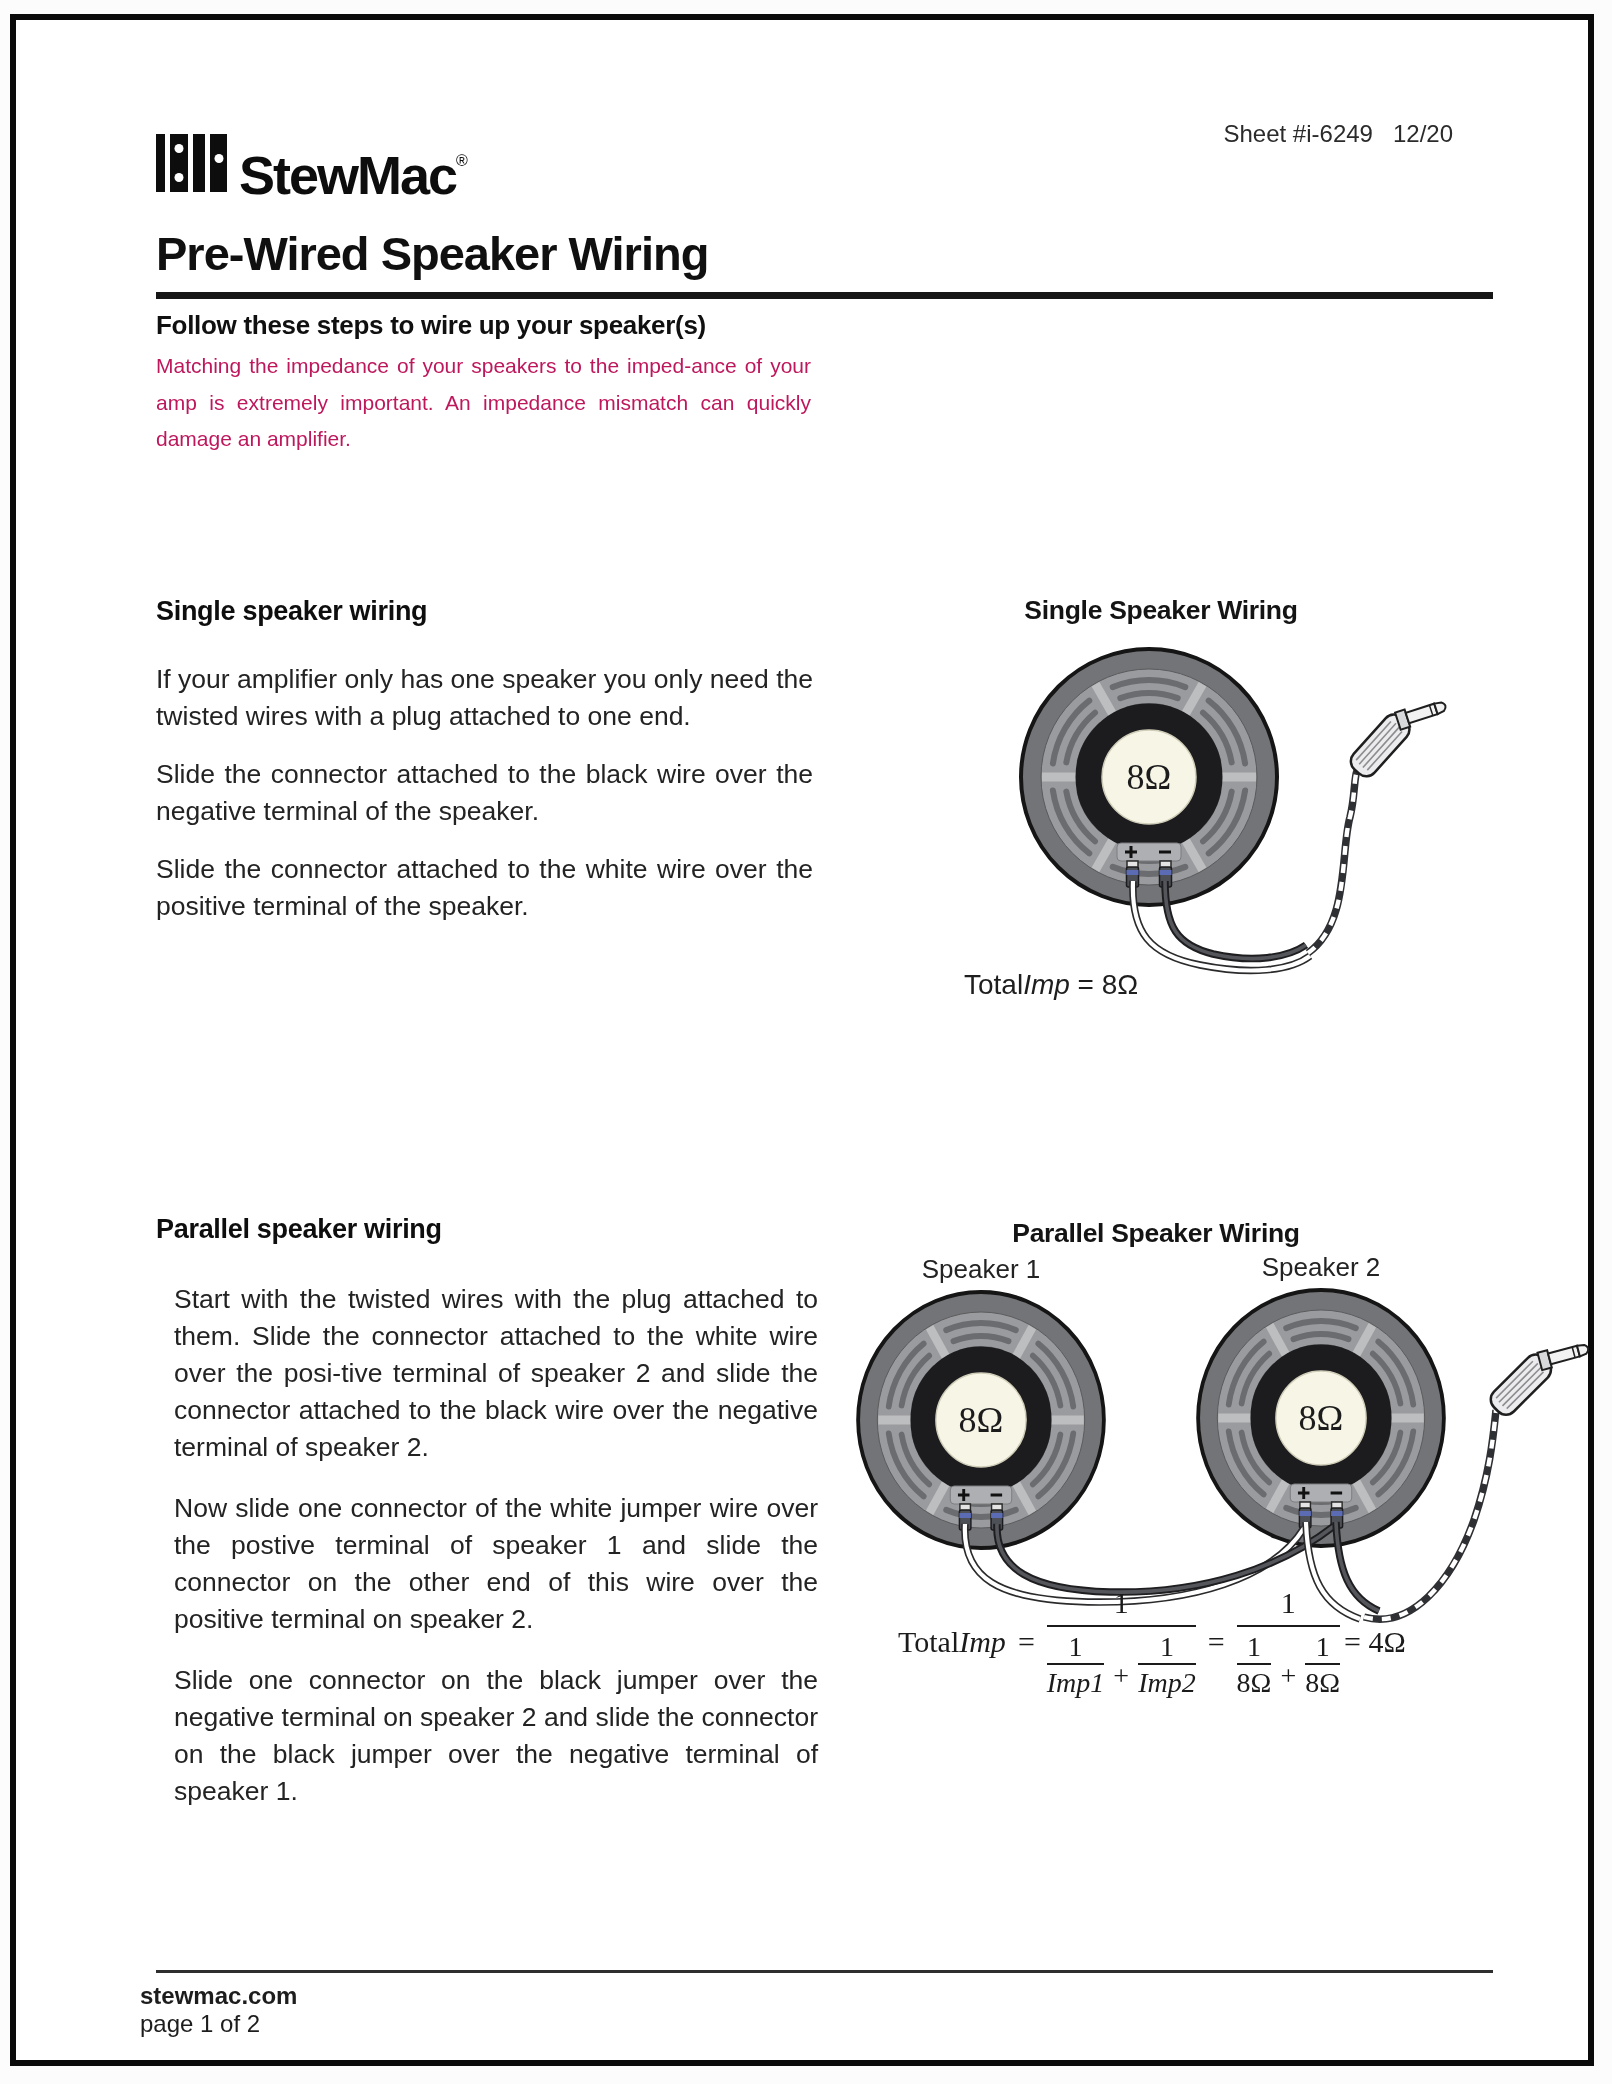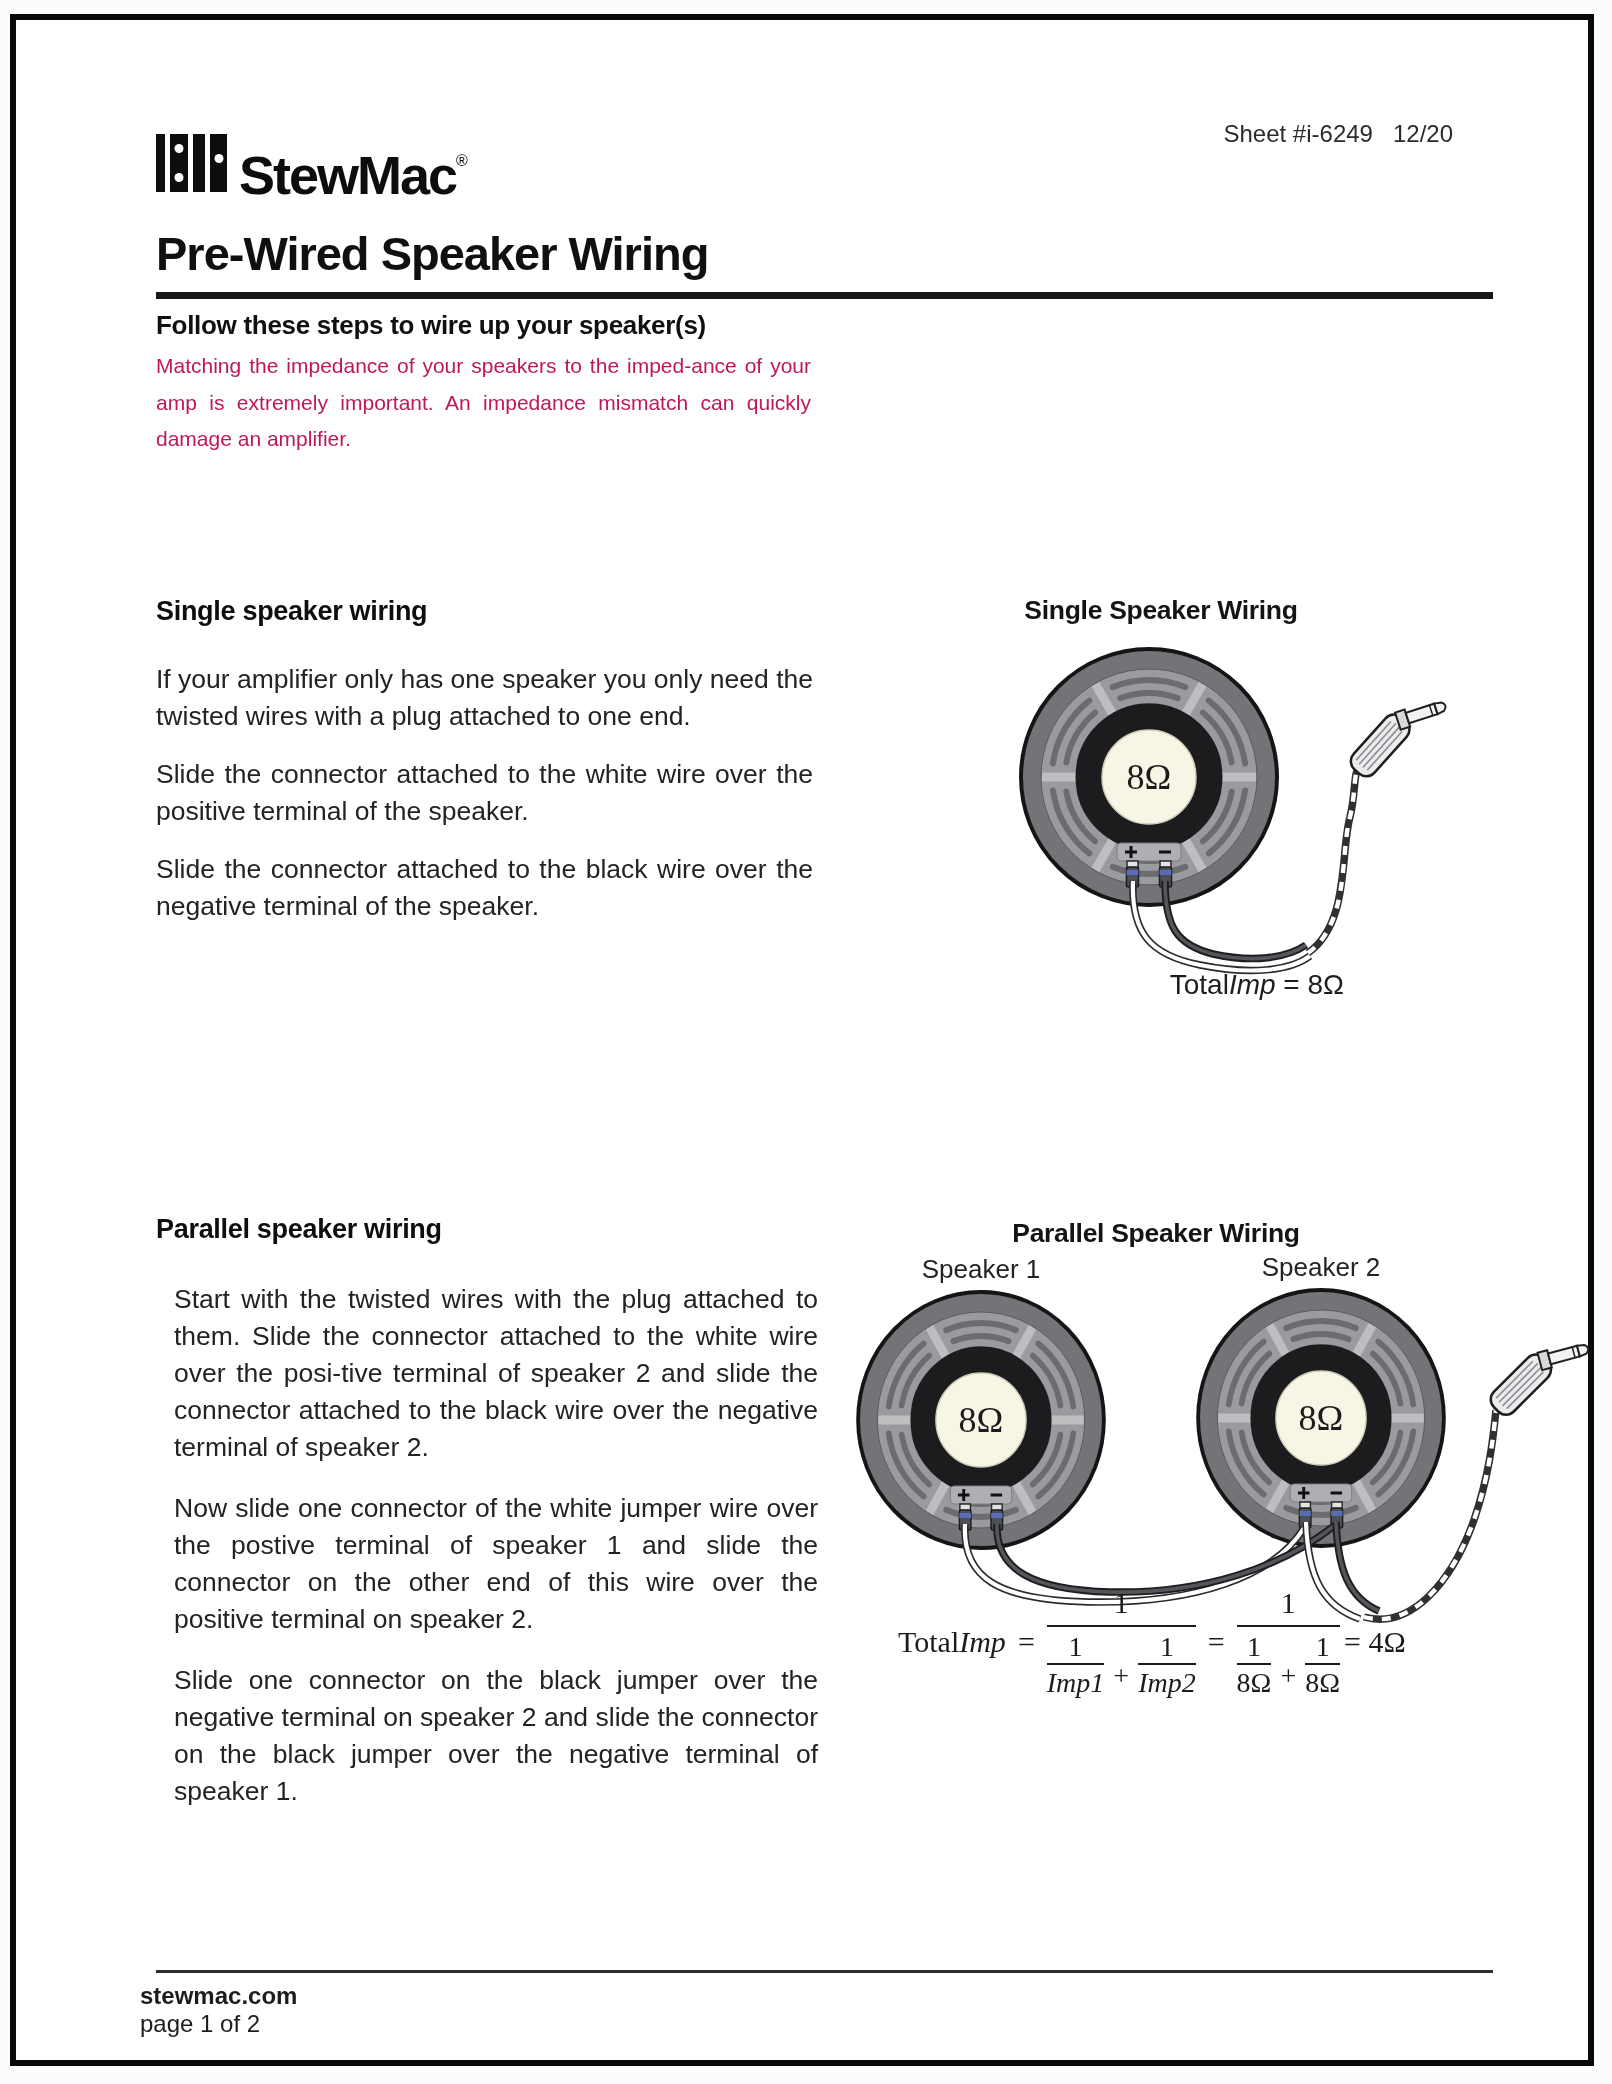--- a/index.html
+++ b/index.html
@@ -38,21 +38,21 @@
   .diag-2 { position:absolute; left:830px; top:1198px; width:782px; height:510px; }
   .diag-title { position:absolute; top:0; font-size:26.5px; font-weight:700; color:#141414; text-align:center; letter-spacing:-0.3px; }
   .dt-1 { left:12px; width:386px; }
   .dt-2 { left:0; width:620px; }
   .diag-svg { position:absolute; left:0; }
   .svg-1 { top:30px; }
   .svg-2 { top:30px; }
   .speaker-label { font-size:26px; fill:#232323; text-anchor:middle; font-family:"Liberation Sans",sans-serif; }
   .imp-text { font-size:36px; fill:#1c1c1c; text-anchor:middle; font-family:"Liberation Serif",serif; }
 
-  .caption-1 { position:absolute; top:374px; left:8px; width:380px; text-align:right; font-size:28px; color:#1e1e1e; }
+  .caption-1 { position:absolute; top:374px; left:8px; width:380px; text-align:left; font-size:28px; color:#1e1e1e; }
   .cap-imp { font-style:italic; }
   .cap-rest { white-space:pre; }
 
   
   .formula { position:absolute; top:368px; left:52px; display:flex; align-items:center; font-family:"Liberation Serif",serif; font-size:30px; color:#1b1b1b; }
   .formula .it { font-style:italic; }
   .feq { margin:0 12px; }
   .fres { white-space:pre; margin-left:4px; }
   .frac { display:inline-flex; flex-direction:column; align-items:center; }
   .frac .top { padding-bottom:5px; }
@@ -107,22 +107,22 @@
   <div class="title-rule"></div>
 
   <div class="intro">
     <h2>Follow these steps to wire up your speaker(s)</h2>
     <div class="bodytext">Matching the impedance of your speakers to the imped-ance of your amp is extremely important. An impedance mismatch can quickly damage an amplifier.</div>
   </div>
 
   <div class="sec-1">
     <div class="sec-head">Single speaker wiring</div>
     <p>If your amplifier only has one speaker you only need the twisted wires with a plug attached to one end.</p>
+    <p>Slide the connector attached to the black wire over the negative terminal of the speaker.</p>
     <p>Slide the connector attached to the white wire over the positive terminal of the speaker.</p>
-    <p>Slide the connector attached to the black wire over the negative terminal of the speaker.</p>
   </div>
 
   <div class="diag-1">
     <div class="diag-title dt-1">Single Speaker Wiring</div>
     <svg class="diag-svg svg-1" width="530" height="372" viewBox="0 0 530 372">
       <g transform="translate(193,152)">
           <circle r="128" fill="#737477" stroke="#151515" stroke-width="4"></circle>
           <circle r="108" fill="#9a9b9e" stroke="#5a5a5c" stroke-width="1"></circle>
           <line x1="70" y1="0" x2="107" y2="0" stroke="#bdbec0" stroke-width="9" transform="rotate(0)"></line>
           <line x1="70" y1="0" x2="107" y2="0" stroke="#bdbec0" stroke-width="9" transform="rotate(60)"></line>

